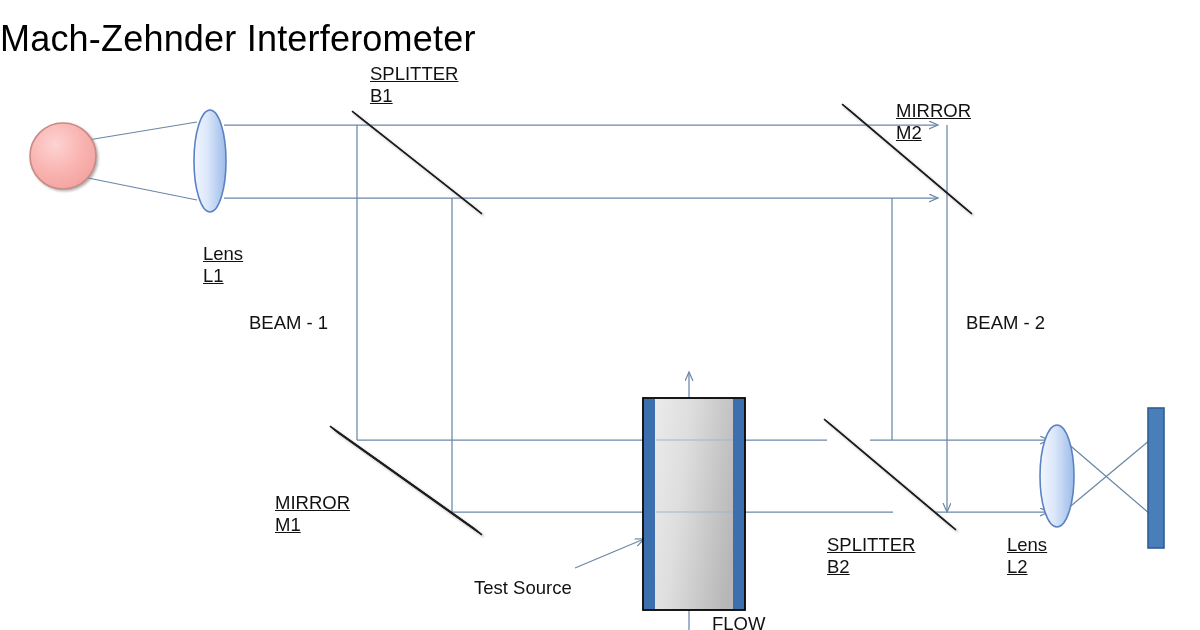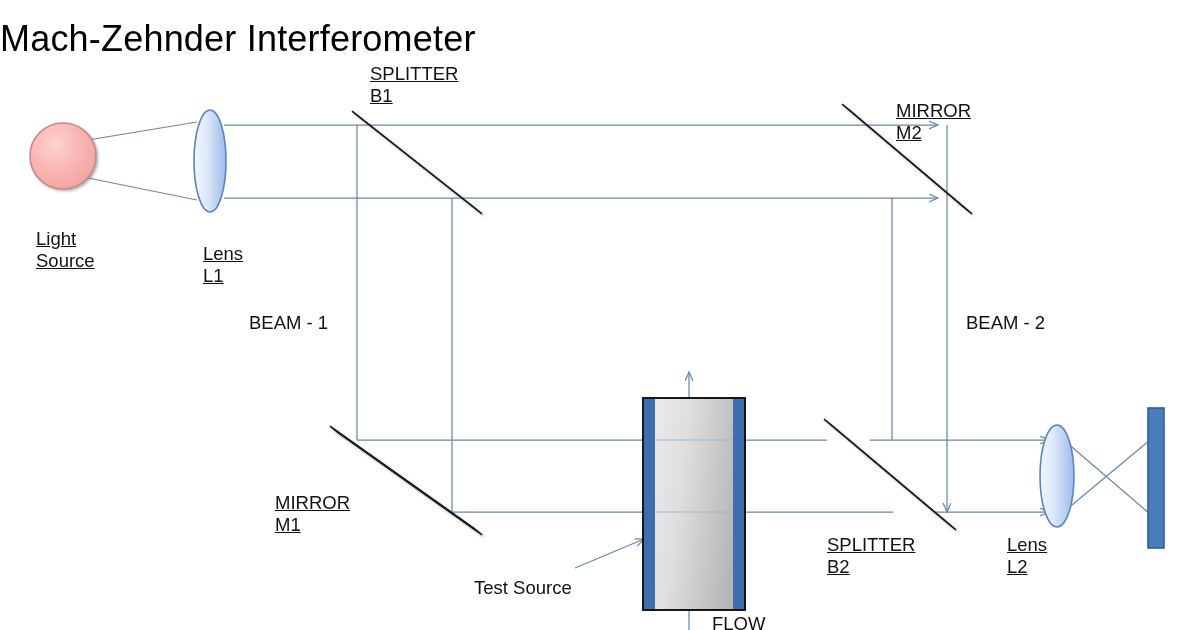--- a/index.html
+++ b/index.html
@@ -133,22 +133,20 @@
       <line x1="656" y1="512" x2="733" y2="512" stroke="#9fb6cf" stroke-width="1.1"></line>
     </g>
 
     <ellipse cx="1057" cy="476" rx="17" ry="51" fill="url(#gLens)" stroke="#5b83c4" stroke-width="1.6"></ellipse>
 
     <rect x="1148" y="408" width="16" height="140" fill="#4a7ebb" stroke="#2e5f95" stroke-width="1.6"></rect>
   </svg>
 
   <div class="ttl">Mach-Zehnder Interferometer</div>
 
-  <div class="lbl two" style="left:36px;top:228px;">Light
-Source</div>
 
   <div class="lbl two" style="left:203px;top:243px;">Lens
 L1</div>
 
   <div class="lbl two" style="left:370px;top:63px;">SPLITTER
 B1</div>
 
   <div class="lbl two" style="left:896px;top:100px;">MIRROR
 M2</div>
 

